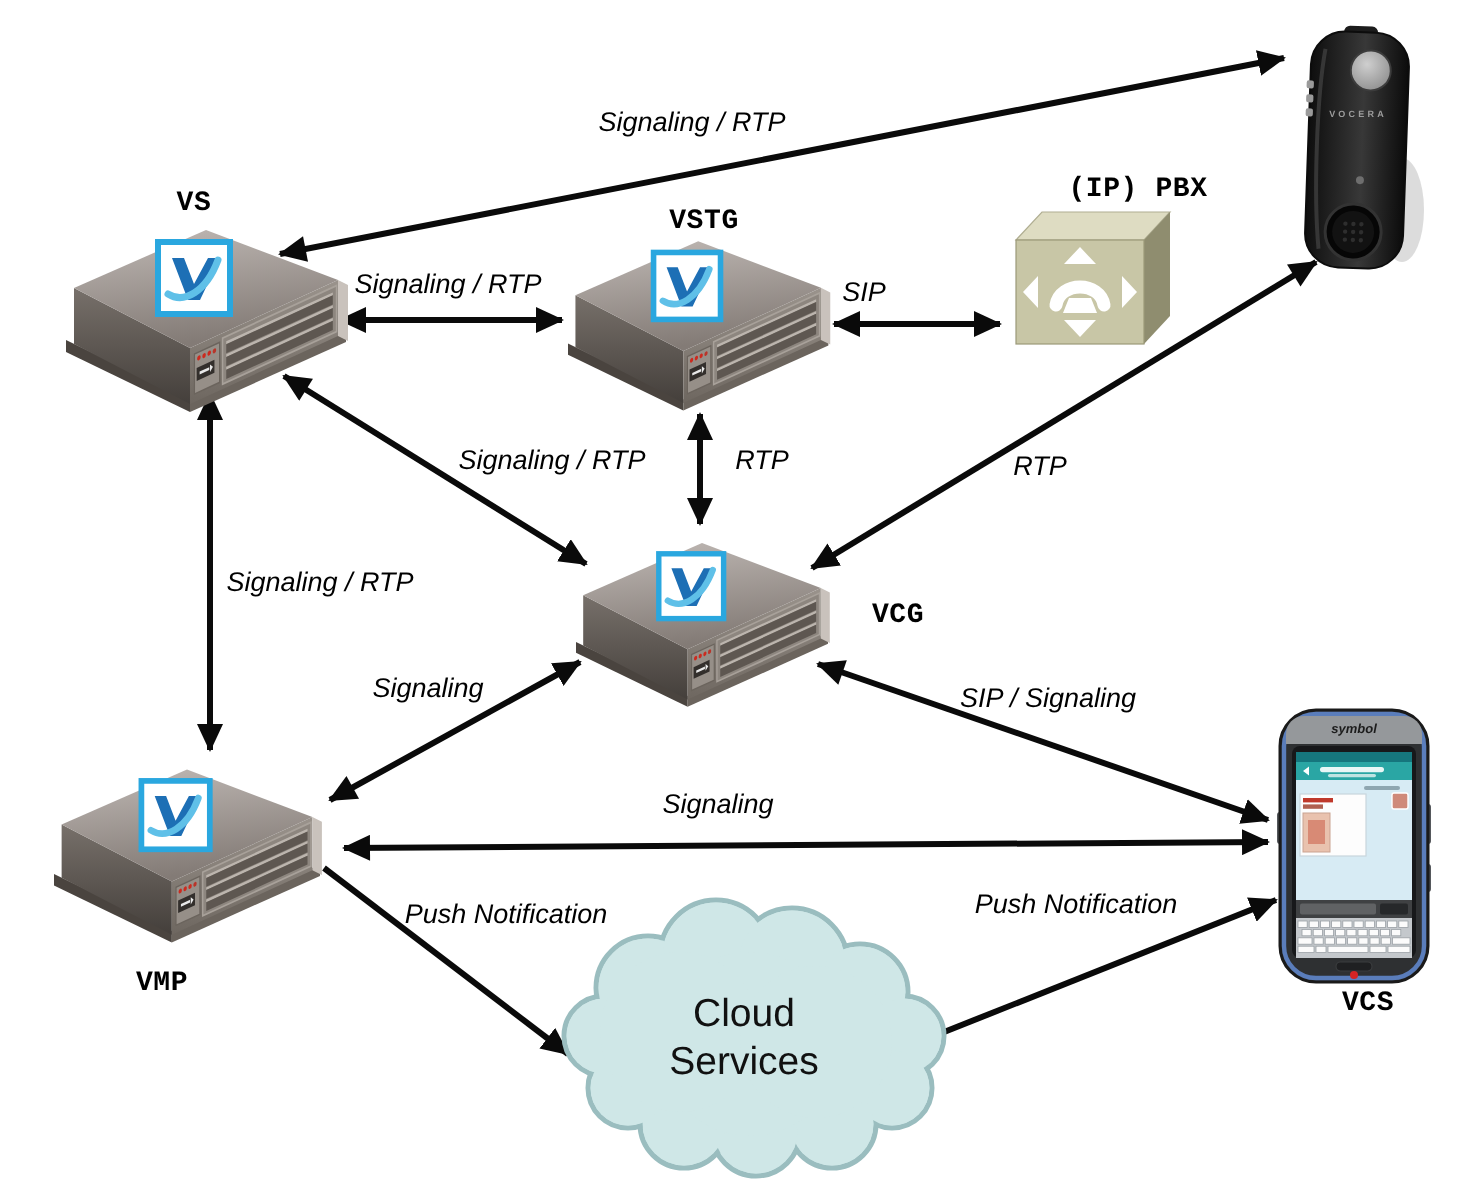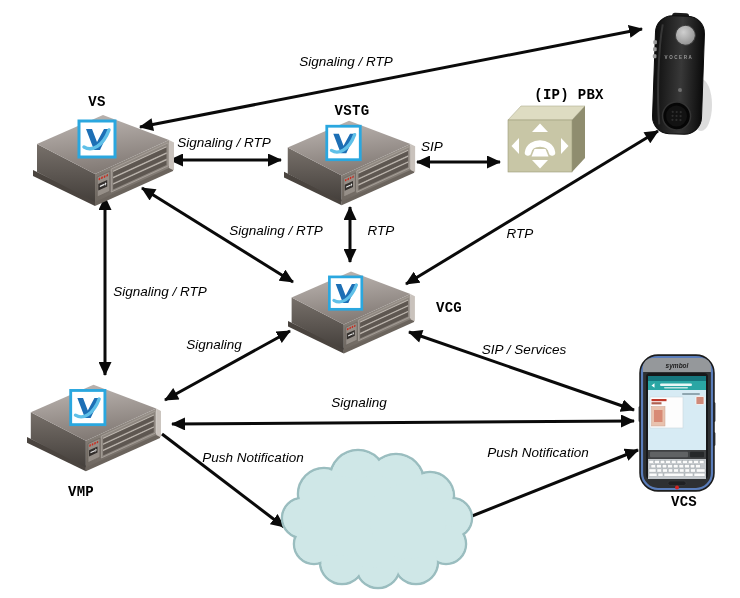--- a/index.html
+++ b/index.html
@@ -257,30 +257,31 @@
   </g>
 </svg>
 
 <div class="lbl node-label" style="left:97px;top:102px">VS</div>
 <div class="lbl node-label" style="left:352px;top:111px">VSTG</div>
 <div class="lbl node-label" style="left:569px;top:95px">(IP) PBX</div>
 <div class="lbl node-label" style="left:449px;top:308px">VCG</div>
 <div class="lbl node-label" style="left:81px;top:492px">VMP</div>
 <div class="lbl node-label" style="left:684px;top:502px">VCS</div>
 
+<div class="cloud-label" style="left:372px;top:520px">Cloud Services</div>
 
 <div class="lbl edge-label" style="left:346px;top:61px">Signaling / RTP</div>
 <div class="lbl edge-label" style="left:224px;top:142px">Signaling / RTP</div>
 <div class="lbl edge-label" style="left:432px;top:146px">SIP</div>
 <div class="lbl edge-label" style="left:381px;top:230px">RTP</div>
 <div class="lbl edge-label" style="left:276px;top:230px">Signaling / RTP</div>
 <div class="lbl edge-label" style="left:520px;top:233px">RTP</div>
 <div class="lbl edge-label" style="left:160px;top:291px">Signaling / RTP</div>
 <div class="lbl edge-label" style="left:214px;top:344px">Signaling</div>
-<div class="lbl edge-label" style="left:524px;top:349px">SIP / Services</div>
+<div class="lbl edge-label" style="left:524px;top:349px">SIP / Signaling</div>
 <div class="lbl edge-label" style="left:359px;top:402px">Signaling</div>
 <div class="lbl edge-label" style="left:253px;top:457px">Push Notification</div>
 <div class="lbl edge-label" style="left:538px;top:452px">Push Notification</div>
 
 <div class="brand-badge" style="left:679px;top:57px">VOCERA</div>
 <div class="brand-vcs" style="left:677px;top:365px">symbol</div>
 
 </div>
 
 </body></html>

